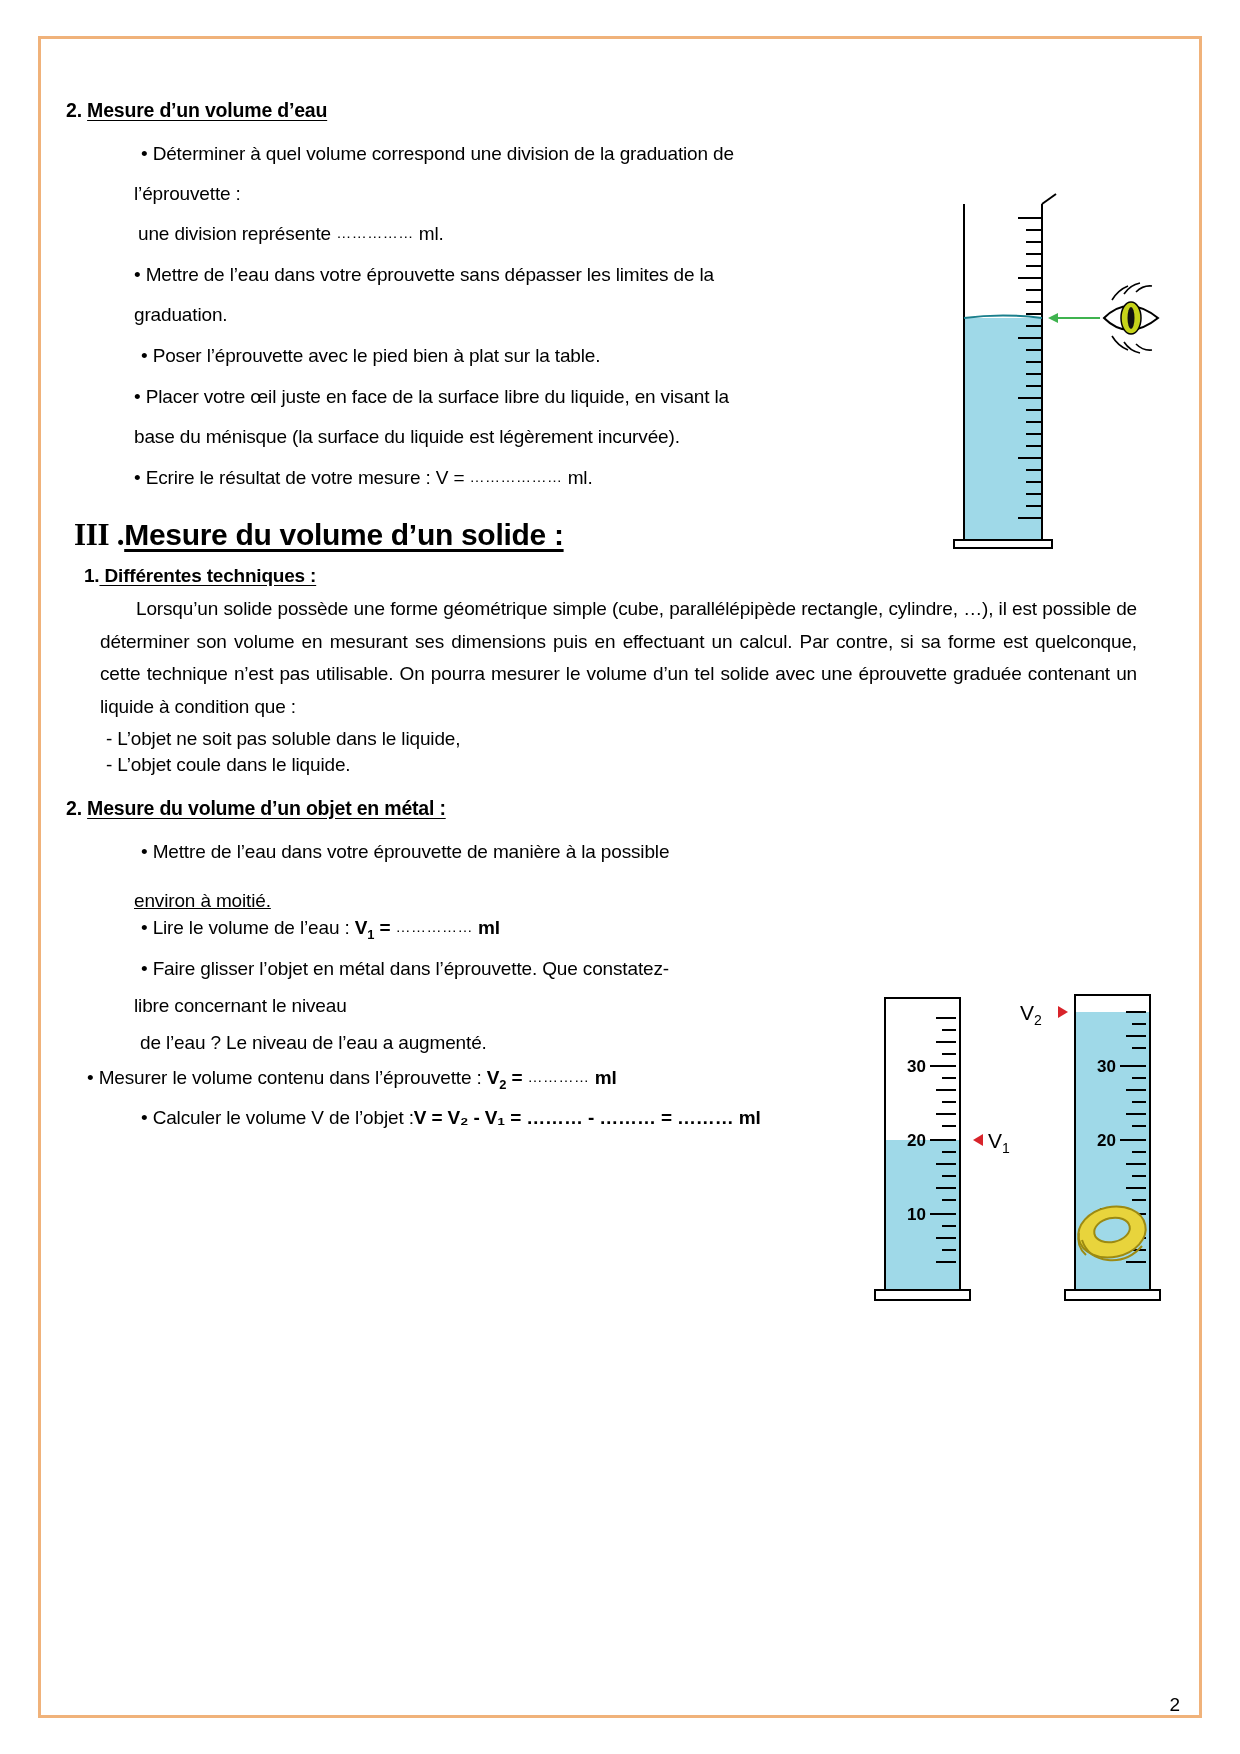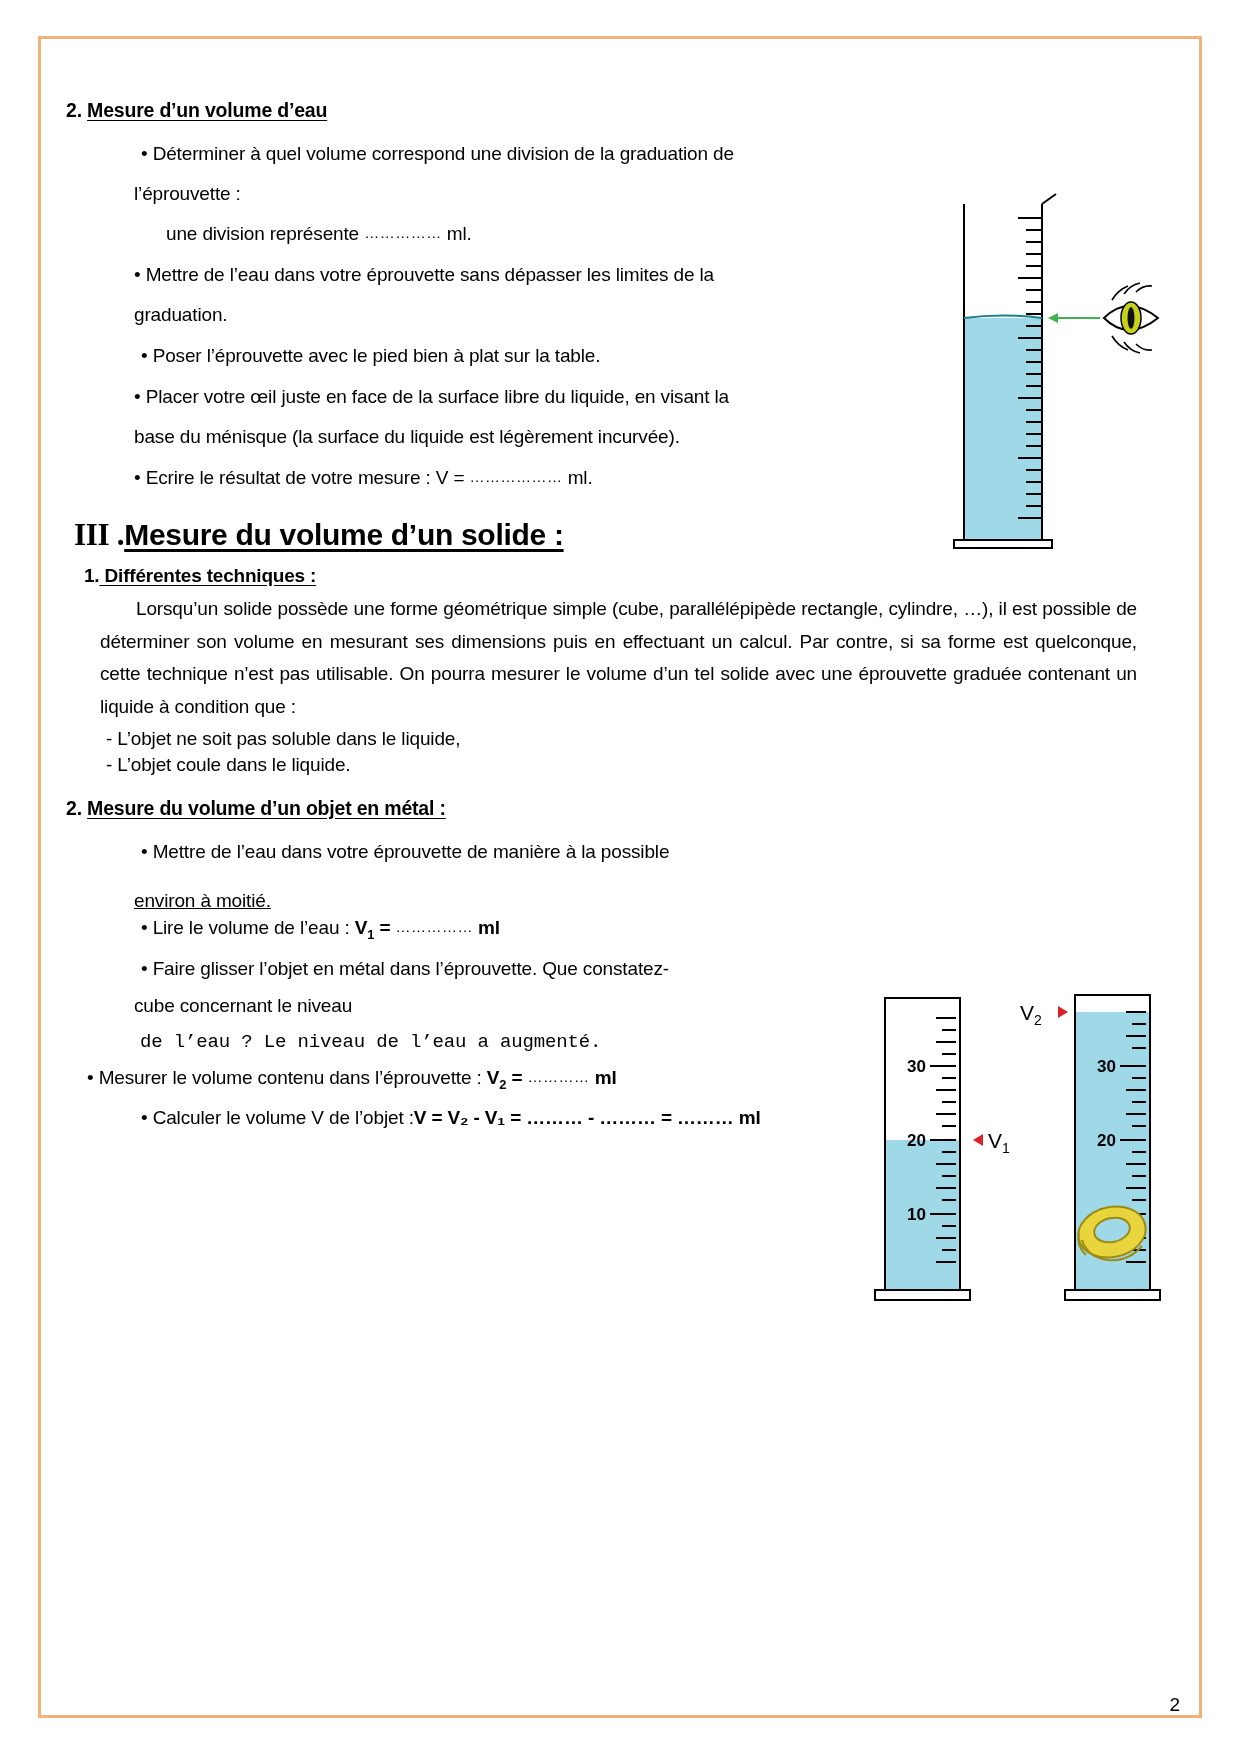--- a/index.html
+++ b/index.html
@@ -140,21 +140,21 @@
 <div class="content">
 
   <h2 class="sub-heading">
     <span>2.</span>
     <span class="under">Mesure d’un volume d’eau</span>
   </h2>
 
   <div class="bullet-line indent-1">• Déterminer à quel volume correspond une division de la graduation de</div>
   <div class="cont-line">l’éprouvette :</div>
 
-  <div class="cont-line" style="margin-left:100px;">
+  <div class="cont-line" style="margin-left:72px;">
     <span>une division représente</span>
     <span class="dots">……………</span>
     <span>ml.</span>
   </div>
 
   <div class="bullet-line indent-0">• Mettre de l’eau dans votre éprouvette sans dépasser les limites de la</div>
   <div class="cont-line">graduation.</div>
 
   <div class="bullet-line indent-1">• Poser l’éprouvette avec le pied bien à plat sur la table.</div>
 
@@ -186,22 +186,22 @@
   </h2>
 
   <div class="bullet-line indent-1">• Mettre de l’eau dans votre éprouvette de manière à la possible</div>
   <div class="cont-line" style="margin-top:30px;text-decoration:underline;">environ à moitié.</div>
 
   <div class="bullet-line indent-1" style="margin-top:8px;">
     <span>• Lire le volume de l’eau : </span><span class="b">V</span><sub class="b">1</sub><span class="b"> = </span><span class="dots">……………</span><span class="b"> ml</span>
   </div>
 
   <div class="bullet-line indent-1" style="margin-top:18px;">• Faire glisser l’objet en métal dans l’éprouvette. Que constatez-</div>
-  <div class="cont-line" style="margin-top:18px;">cube concernant le niveau</div>
-  <div class="cont-line" style="margin-top:18px;margin-left:74px;font-family:Liberation Mono, monospace;">de l’eau ? Le niveau de l’eau a augmenté.</div>
+  <div class="cont-line" style="margin-top:18px;">libre concernant le niveau</div>
+  <div class="cont-line" style="margin-top:18px;margin-left:74px;">de l’eau ? Le niveau de l’eau a augmenté.</div>
 
   <div class="bullet-line indent-1" style="margin-top:16px;margin-left:21px;">
     <span>• Mesurer le volume contenu dans l’éprouvette : </span><span class="b">V</span><sub class="b">2</sub><span class="b"> = </span><span class="dots">…………</span><span class="b"> ml</span>
   </div>
 
   <div class="bullet-line indent-1" style="margin-top:16px;">
     <span>• Calculer le volume V de l’objet :</span><span class="b">V = V₂ - V₁ = ……… - ……… = ……… ml</span>
   </div>
 
 </div>

